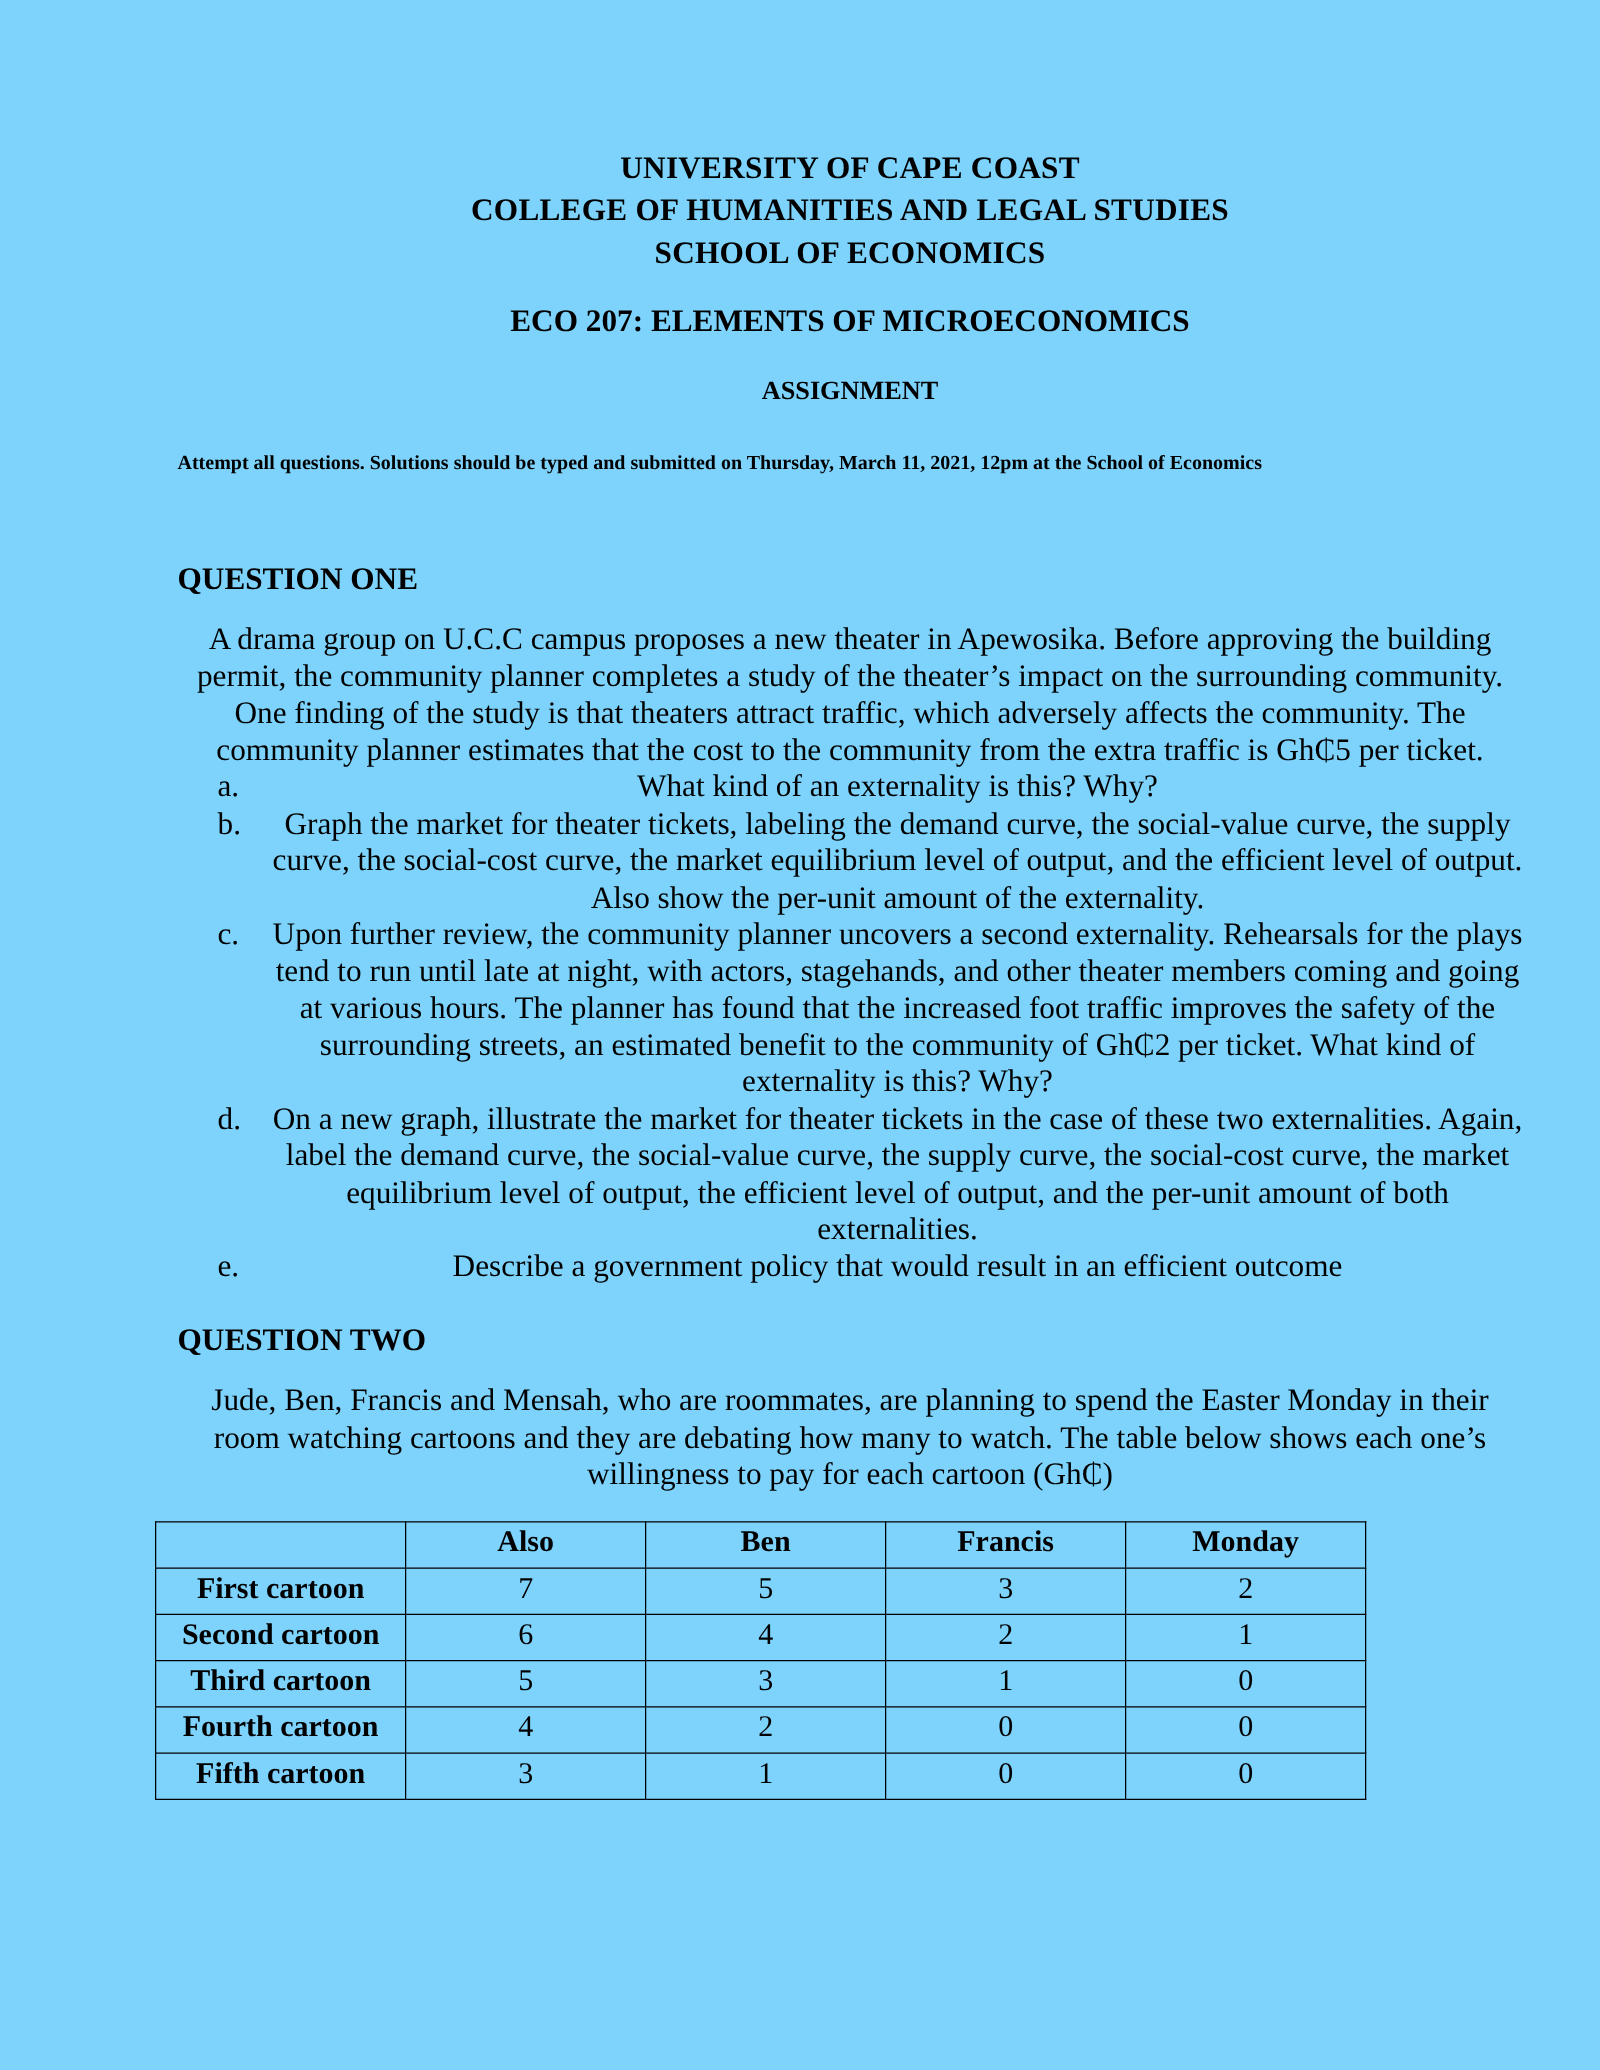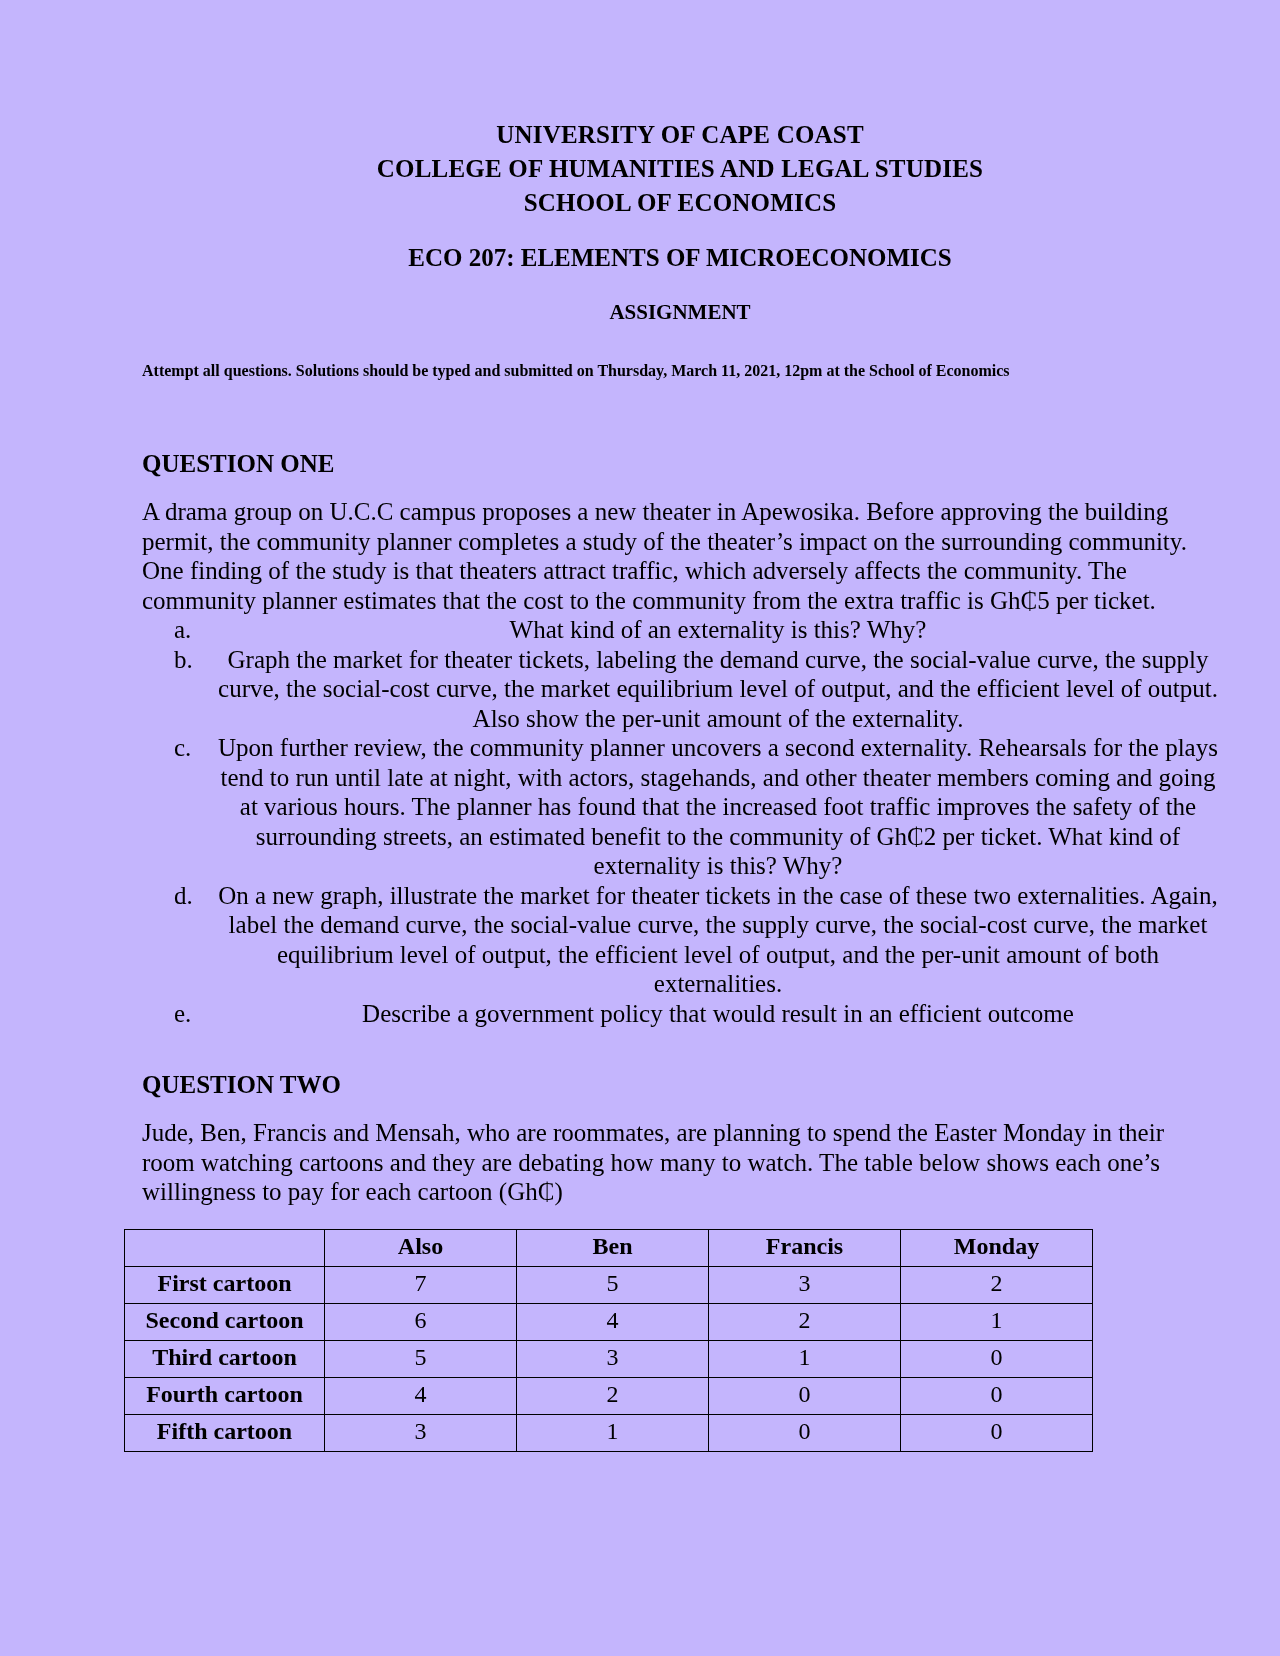--- a/index.html
+++ b/index.html
@@ -13,21 +13,21 @@
     font-family: "Liberation Serif", "DejaVu Serif", serif;
     color: #000000;
     -webkit-font-smoothing: antialiased;
   }
   .page {
     position: relative;
     width: 1280px;
     height: 1656px;
     box-sizing: border-box;
     padding: 118px 62px 40px 142px;
-    background: #c4b5fd;
+    background: #7dd3fc;
   }
 
   
   .doc-head {
     text-align: center;
     font-weight: bold;
     font-size: 25px;
     line-height: 34px;
     letter-spacing: 0.2px;
   }
@@ -57,29 +57,29 @@
   }
 
   
   .q-heading {
     font-weight: bold;
     font-size: 25px;
     line-height: 30px;
     margin-top: 62px;
   }
   .q-heading.q2 {
-    margin-top: 42px;
+    margin-top: 30px;
   }
 
   
   .q-para {
     font-size: 25px;
     line-height: 29.5px;
     margin-top: 18px;
-    text-align: left;
+    text-align: center;
   }
 
   
   ol.alpha {
     list-style: none;
     margin: 0;
     padding: 0;
     font-size: 25px;
     line-height: 29.5px;
   }

